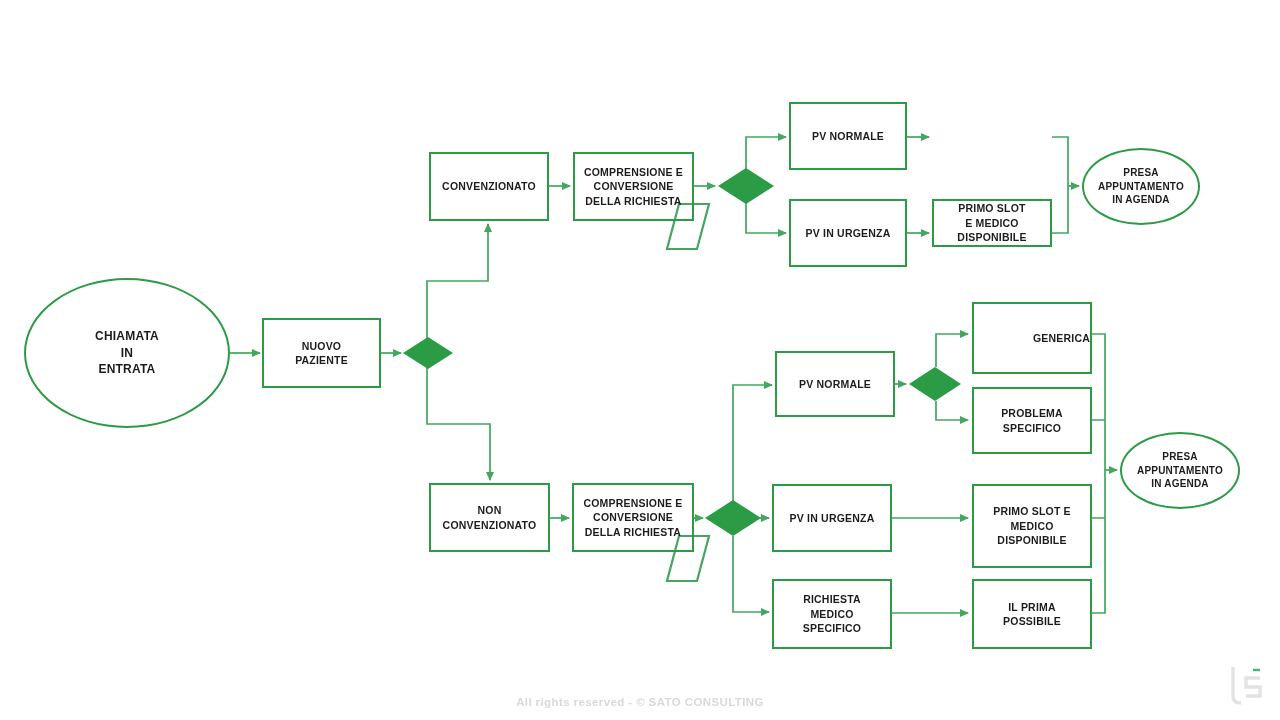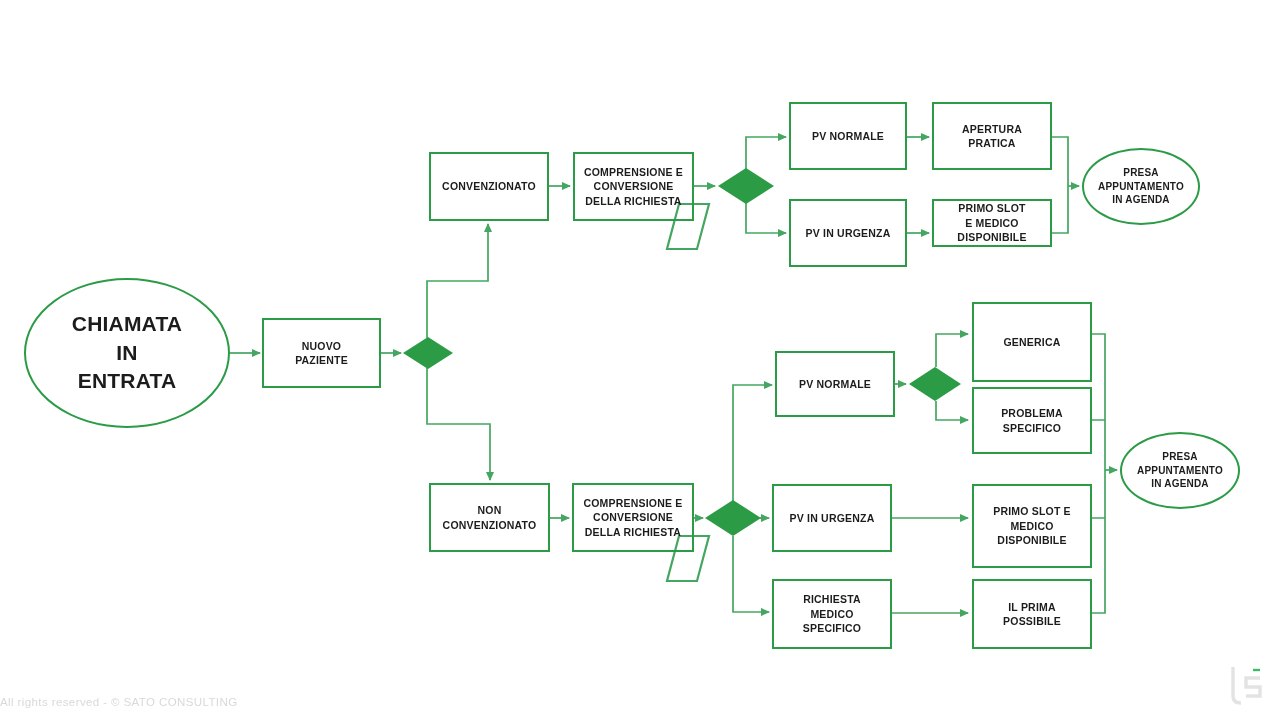--- a/index.html
+++ b/index.html
@@ -28,26 +28,28 @@
   .node .lbl{white-space:pre-line;line-height:1.38;letter-spacing:.2px;}
   .rect{
     border:2.5px solid var(--green);
     font-size:10.5px;
   }
   .oval{
     border:2.5px solid var(--green);
     border-radius:50%;
     font-size:10px;
   }
-  .oval.big{font-size:21px;letter-spacing:.5px;justify-content:center;}
+  .oval.big{font-size:12px;letter-spacing:.5px;justify-content:center;}
   .footer{
     position:absolute;left:0;right:0;bottom:12px;
+    text-align:center;
     color:var(--faint);
     font-size:11.5px;
     letter-spacing:.4px;
+    font-weight:bold;
   }
   .logo{
     position:absolute;right:16px;bottom:10px;
   }
 </style>
 </head>
 <body>
 
 <div class="canvas">
 
@@ -117,24 +119,20 @@
   <div class="node rect" style="left:573px;top:152px;width:121px;height:69px;">
     <span class="lbl">COMPRENSIONE E
 CONVERSIONE
 DELLA RICHIESTA</span>
   </div>
 
   <div class="node rect" style="left:789px;top:102px;width:118px;height:68px;">
     <span class="lbl">PV NORMALE</span>
   </div>
 
-  <div class="node rect" style="left:932px;top:102px;width:120px;height:68px;">
-    <span class="lbl">APERTURA
-PRATICA</span>
-  </div>
 
   <div class="node rect" style="left:789px;top:199px;width:118px;height:68px;">
     <span class="lbl">PV IN URGENZA</span>
   </div>
 
   <div class="node rect" style="left:932px;top:199px;width:120px;height:48px;">
     <span class="lbl">PRIMO SLOT
 E MEDICO
 DISPONIBILE</span>
   </div>
@@ -153,21 +151,21 @@
   <div class="node rect" style="left:572px;top:483px;width:122px;height:69px;">
     <span class="lbl">COMPRENSIONE E
 CONVERSIONE
 DELLA RICHIESTA</span>
   </div>
 
   <div class="node rect" style="left:775px;top:351px;width:120px;height:66px;">
     <span class="lbl">PV NORMALE</span>
   </div>
 
-  <div class="node rect" style="left:972px;top:302px;width:120px;height:80px;">
+  <div class="node rect" style="left:972px;top:302px;width:120px;height:72px;justify-content:flex-end;">
     <span class="lbl">GENERICA</span>
   </div>
 
   <div class="node rect" style="left:972px;top:387px;width:120px;height:67px;">
     <span class="lbl">PROBLEMA
 SPECIFICO</span>
   </div>
 
   <div class="node rect" style="left:772px;top:484px;width:120px;height:68px;">
     <span class="lbl">PV IN URGENZA</span>

